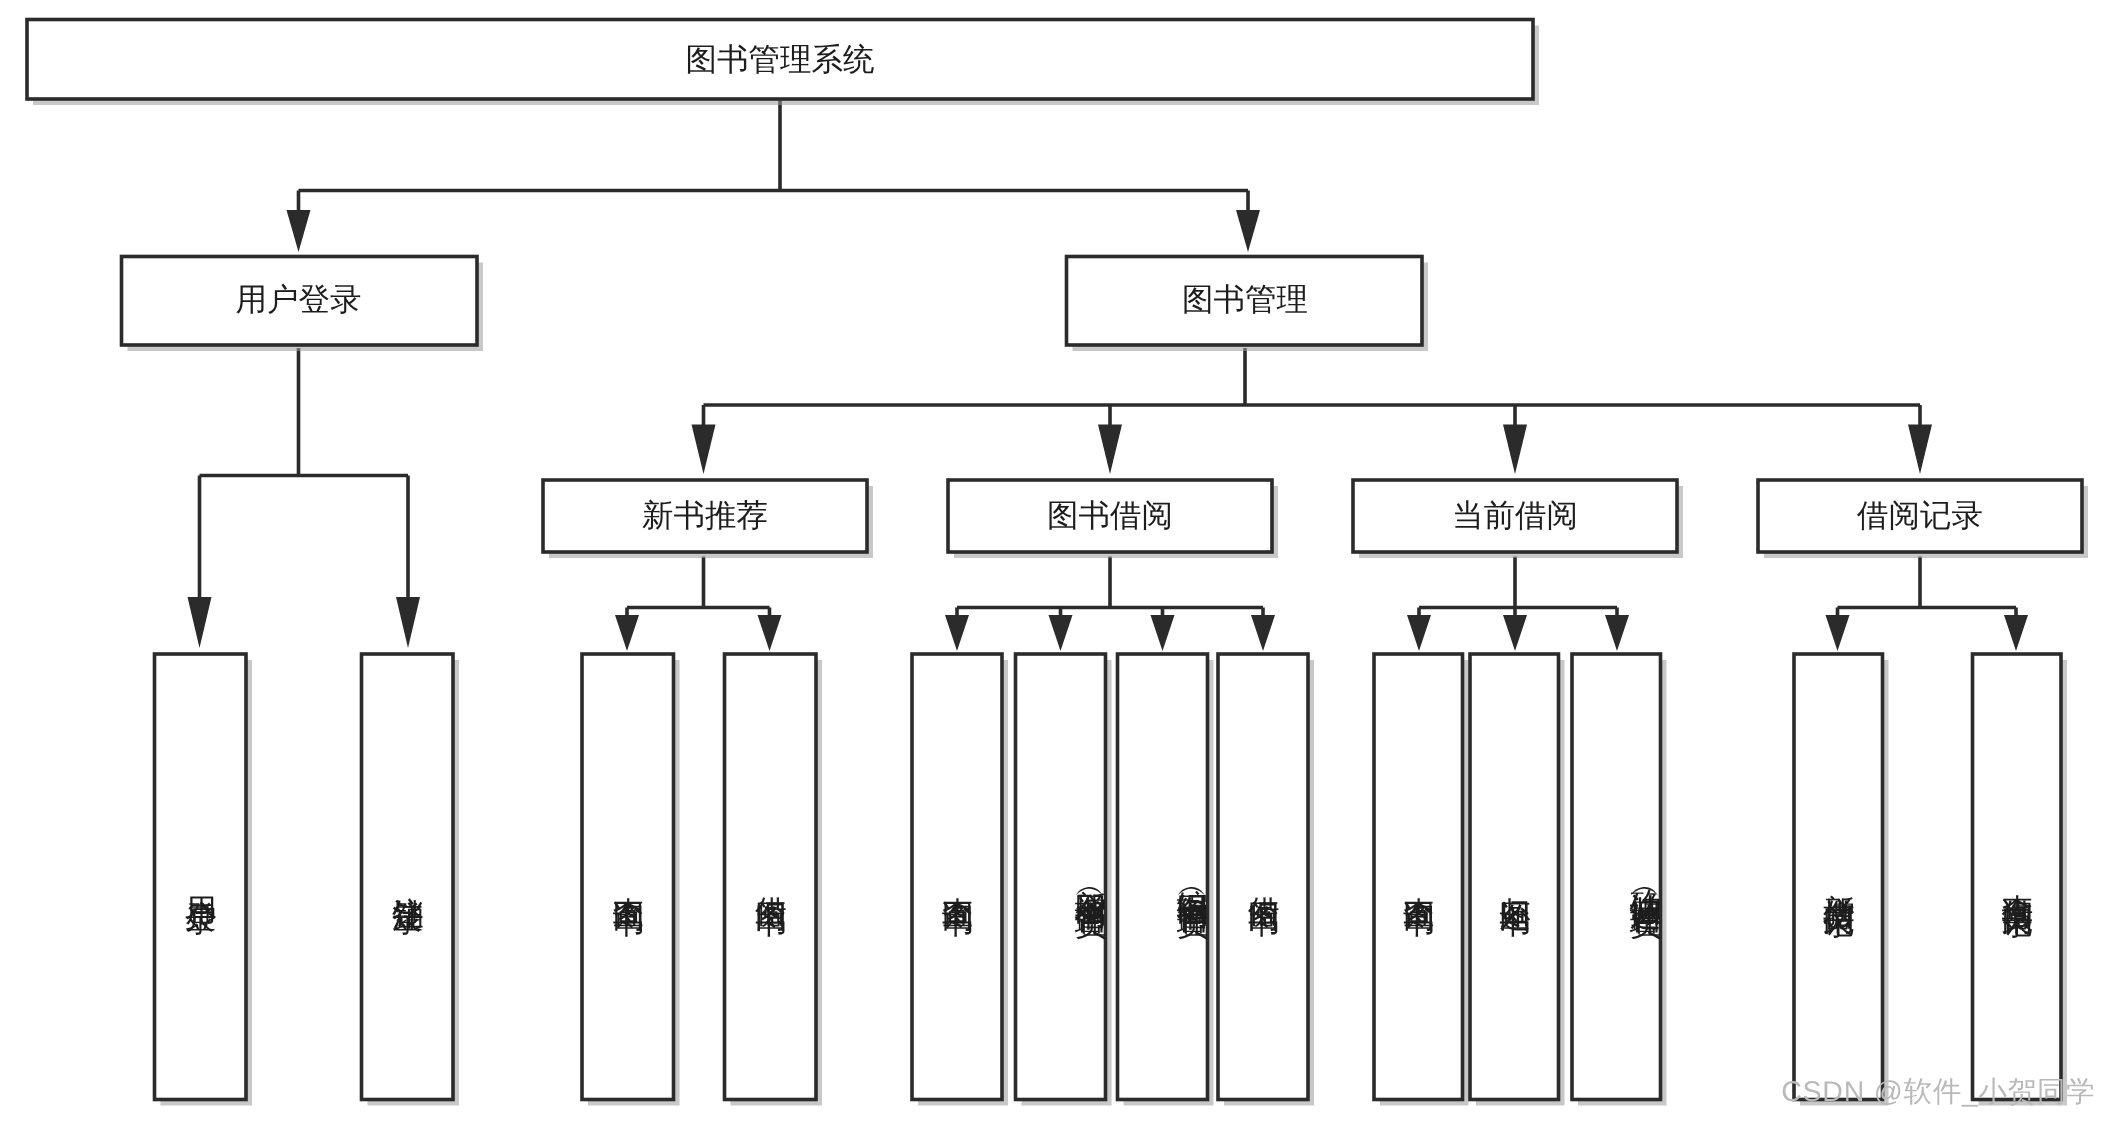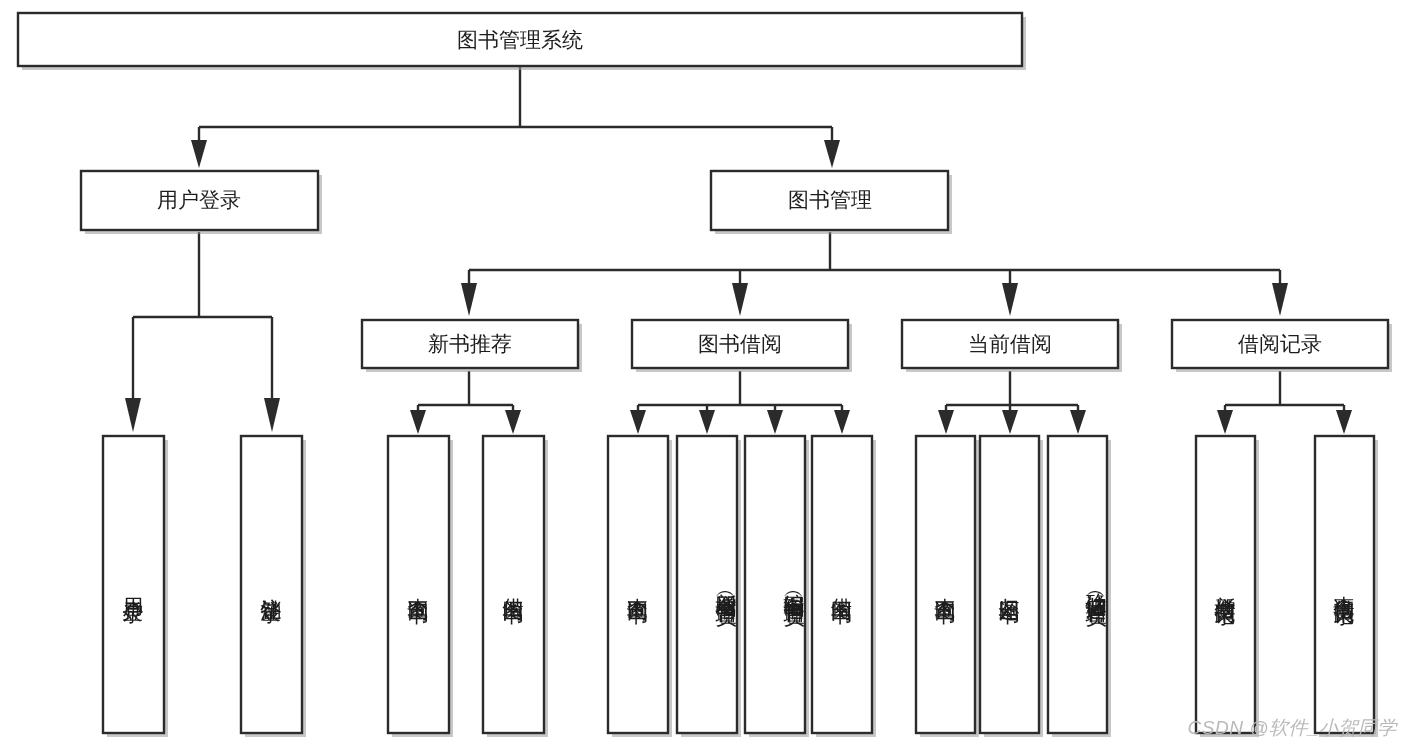--- a/index.html
+++ b/index.html
@@ -72,21 +72,20 @@
   }
   .watermark {
     position: absolute;
     right: 8px;
     bottom: 6px;
     font-family: "Liberation Sans", sans-serif;
     font-size: 19px;
     color: #b9b9b9;
     letter-spacing: 0.5px;
     white-space: nowrap;
-    font-style: italic;
   }
 </style>
 </head>
 <body>
 
 <div id="diagram-root">
 
   <svg class="canvas" viewBox="0 0 1405 747" xmlns="http://www.w3.org/2000/svg">
 
     <g>

